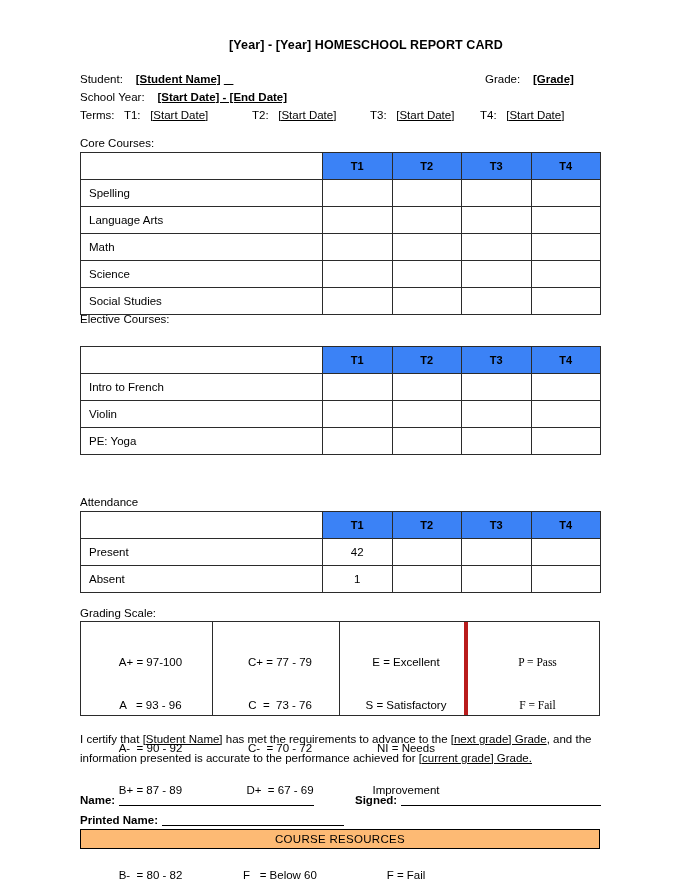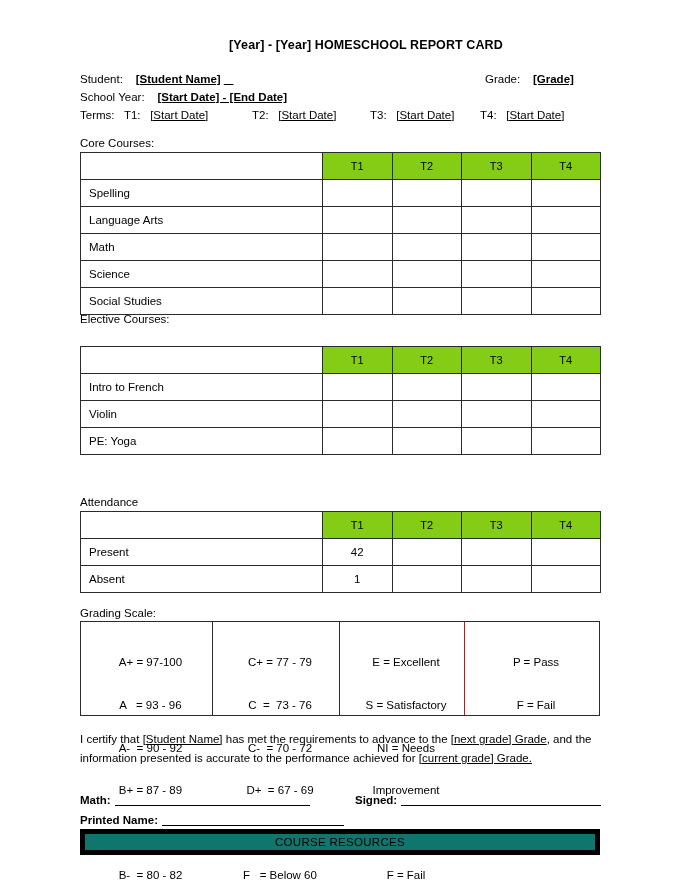--- a/index.html
+++ b/index.html
@@ -94,22 +94,22 @@
     font-weight: normal;
     text-align: left;
     vertical-align: middle;
     background: #ffffff;
   }
   table.grid th.term-h, table.grid td.term-c {
     text-align: center;
     padding: 0;
   }
   table.grid th.term-h {
-    background: #84cc16;
-    font-weight: normal;
+    background: #3b82f6;
+    font-weight: bold;
     font-size: 11px;
     margin-top: 43px;
   }
   table.grid th.blank-h {
     background: #ffffff;
   }
   col.name-col { width: 242px; }
   col.term-col { width: 69.5px; }
 
   
@@ -127,21 +127,21 @@
   .scale-col {
     box-sizing: border-box;
     padding: 5px 0 0 8px;
     font-size: 11.5px;
     line-height: 14.2px;
     white-space: pre;
   }
   .scale-col.c1 { width: 131px; }
   .scale-col.c2 { width: 127px; border-left: 1px solid #2b2b2b; }
   .scale-col.c3 { width: 125px; border-left: 1px solid #2b2b2b; }
-  .scale-col.c4 { flex: 1; border-left: 1px solid #b91c1c; }
+  .scale-col.c4 { flex: 1; border-left: 4px solid #b91c1c; font-family: Liberation Serif, serif; }
   .scale-line { white-space: pre; }
 
   
   .certify {
     position: absolute;
     left: 80px;
     top: 730px;
     width: 515px;
     font-size: 11.5px;
     line-height: 19px;
@@ -168,23 +168,23 @@
   .rule.signed-r{ width: 200px; margin-left: 4px; }
   .rule.pname-r { width: 182px; margin-left: 4px; }
   .signed-wrap { position: absolute; left: 275px; top: 0; white-space: nowrap; }
 
   
   .footer-bar {
     position: absolute;
     left: 80px;
     top: 829px;
     width: 520px;
-    height: 26px;
-    background: #0f766e;
-    border: 5px solid #000000;
+    height: 20px;
+    background: #fdba74;
+    border: 1px solid #000000;
     box-sizing: border-box;
     display: flex;
     align-items: center;
     justify-content: center;
     font-size: 11.5px;
     letter-spacing: 0.3px;
   }
 </style>
 </head>
 <body>
@@ -411,21 +411,21 @@
       <div class="scale-line">F = Fail</div>
     </div>
   </div>
 
   <div class="certify">
     <span>I certify that </span><span class="u">[Student Name]</span><span> has met the requirements to advance to the </span><span class="u">[next grade] Grade</span><span>, and the information presented is accurate to the performance achieved for </span><span class="u">[current grade] Grade.</span>
   </div>
 
   <div class="sig">
     <div class="sig-row">
-      <span class="sig-lbl">Math:</span><span class="rule date-r"></span>
+      <span class="sig-lbl">Name:</span><span class="rule date-r"></span>
       <span class="signed-wrap">
         <span class="sig-lbl">Signed:</span><span class="rule signed-r"></span>
       </span>
     </div>
     <div class="sig-row">
       <span class="sig-lbl">Printed Name:</span><span class="rule pname-r"></span>
     </div>
   </div>
 
   <div class="footer-bar">

